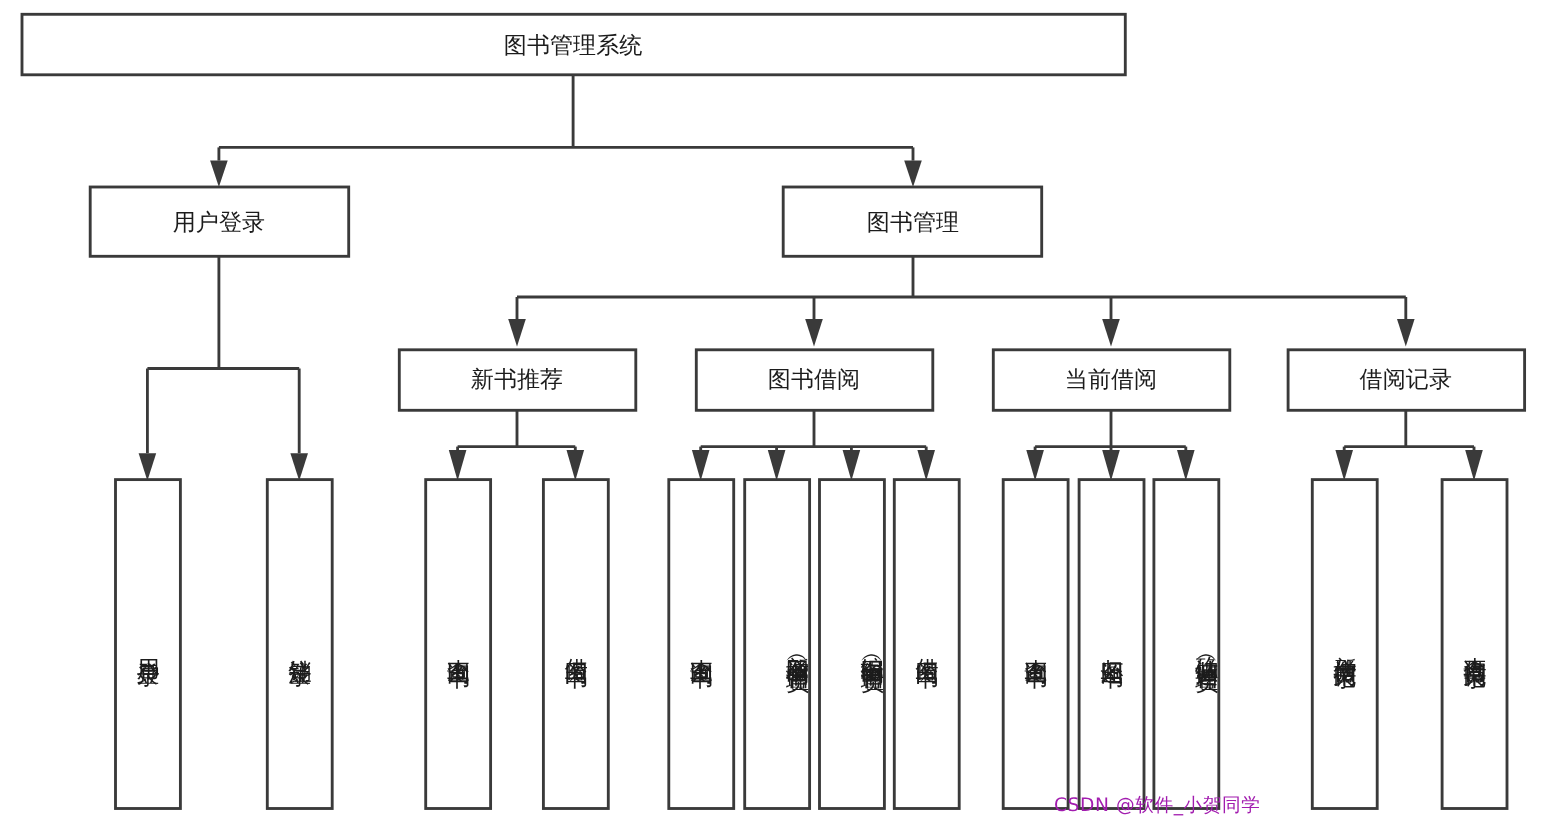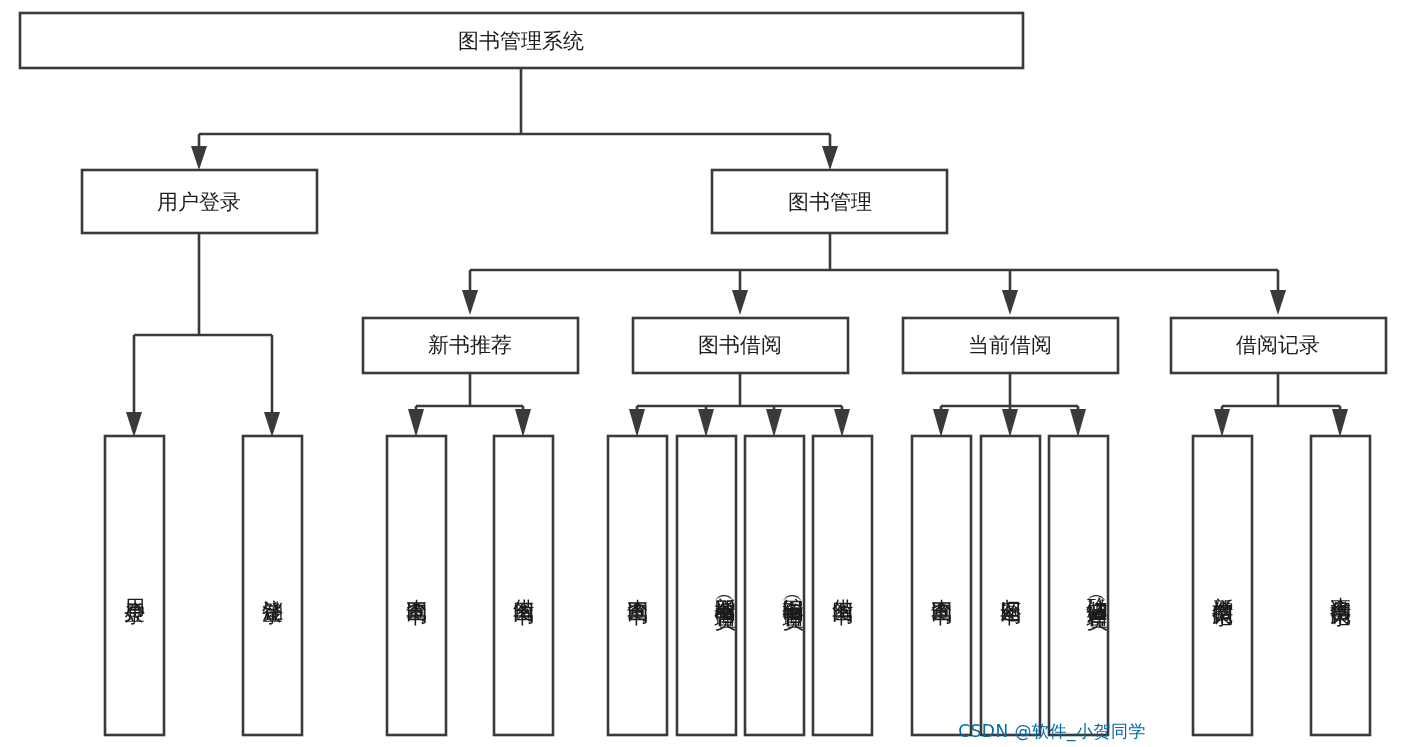--- a/index.html
+++ b/index.html
@@ -62,21 +62,21 @@
     text-align: center;
     white-space: nowrap;
     pointer-events: none;
   }
   .watermark {
     position: absolute;
     right: 8px;
     bottom: 4px;
     font-family: "DejaVu Sans", "Liberation Sans", sans-serif;
     font-size: 17px;
-    color: #0369a1;
+    color: #a21caf;
     letter-spacing: 0.5px;
     white-space: nowrap;
   }
 </style>
 </head>
 <body>
 
 <div id="diagram-root">
 
   <svg id="tree-svg" viewBox="0 0 1405 747">

